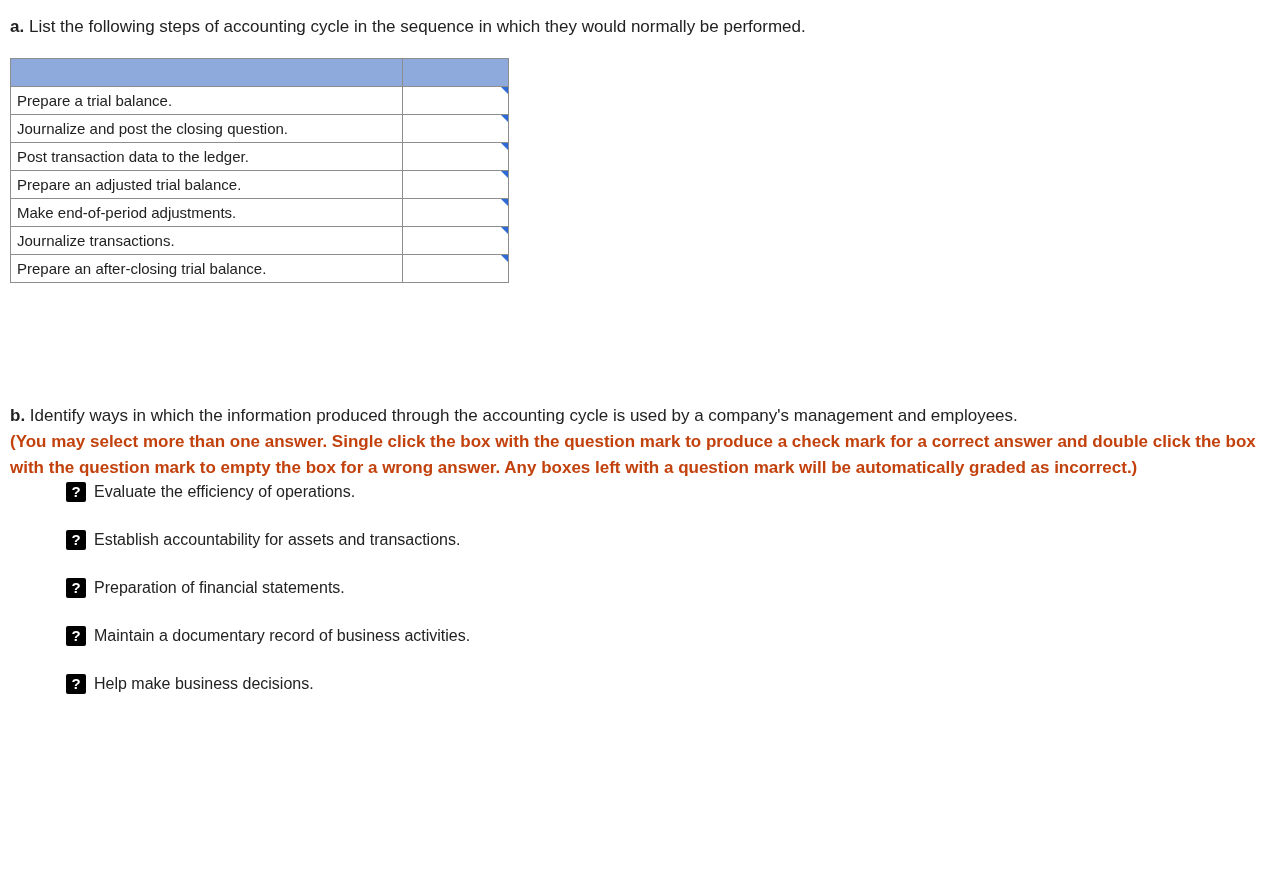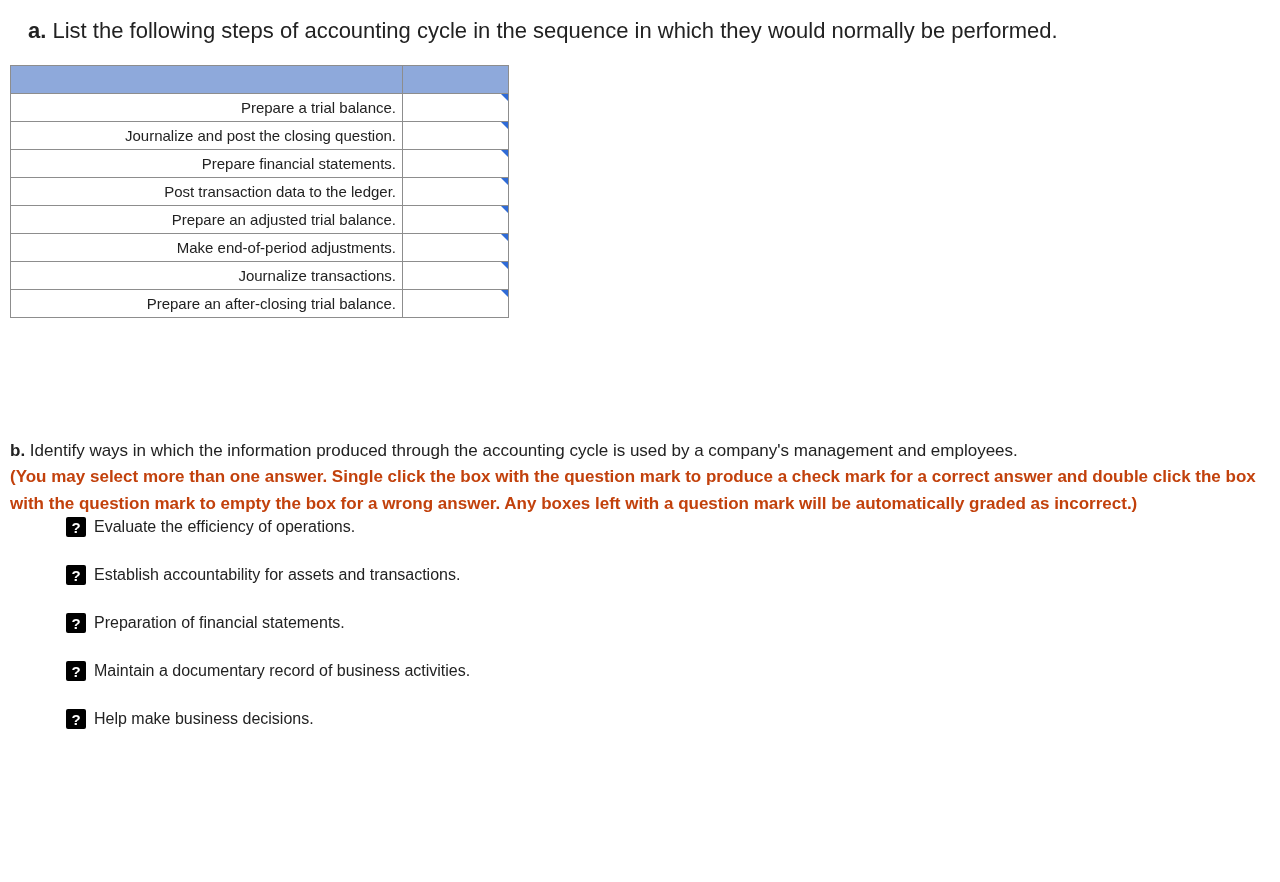--- a/index.html
+++ b/index.html
@@ -5,24 +5,23 @@
     * { box-sizing: border-box; }
     body {
       font-family: Arial, Helvetica, sans-serif;
       font-size: 16px;
       margin: 0;
       padding: 14px 10px;
       color: #222;
       background: #fff;
     }
     .question-text {
-      font-size: 22px;
+      font-size: 17px;
       margin-bottom: 18px;
       line-height: 1.5;
-      margin-left: 18px;
     }
     .question-label { font-weight: bold; }
     .table-wrap { margin-bottom: 120px; }
     table.seq {
       border-collapse: collapse;
       border: 1px solid #8d8d8d;
     }
     table.seq th, table.seq td {
       border: 1px solid #8d8d8d;
       font-size: 15px;
@@ -32,21 +31,20 @@
     table.seq thead td {
       background: #8ea9db;
       height: 28px;
     }
     table.seq thead td.hcol1 { width: 392px; }
     table.seq thead td.hcol2 { width: 106px; }
     table.seq td.step {
       padding: 4px 6px;
       height: 28px;
       background: #fff;
-      text-align: right;
     }
     table.seq td.dropcell {
       background: #fff;
       position: relative;
       padding: 0;
     }
     .dropcell .arrow2 {
       position: absolute;
       top: 0;
       right: 0;
@@ -111,26 +109,20 @@
             <span class="arrow2"></span>
           </td>
       </tr>
       <tr>
         <td class="step">Journalize and post the closing question.</td>
         <td class="dropcell">
             <span class="arrow2"></span>
           </td>
       </tr>
       <tr>
-        <td class="step">Prepare financial statements.</td>
-        <td class="dropcell">
-            <span class="arrow2"></span>
-          </td>
-      </tr>
-      <tr>
         <td class="step">Post transaction data to the ledger.</td>
         <td class="dropcell">
             <span class="arrow2"></span>
           </td>
       </tr>
       <tr>
         <td class="step">Prepare an adjusted trial balance.</td>
         <td class="dropcell">
             <span class="arrow2"></span>
           </td>

